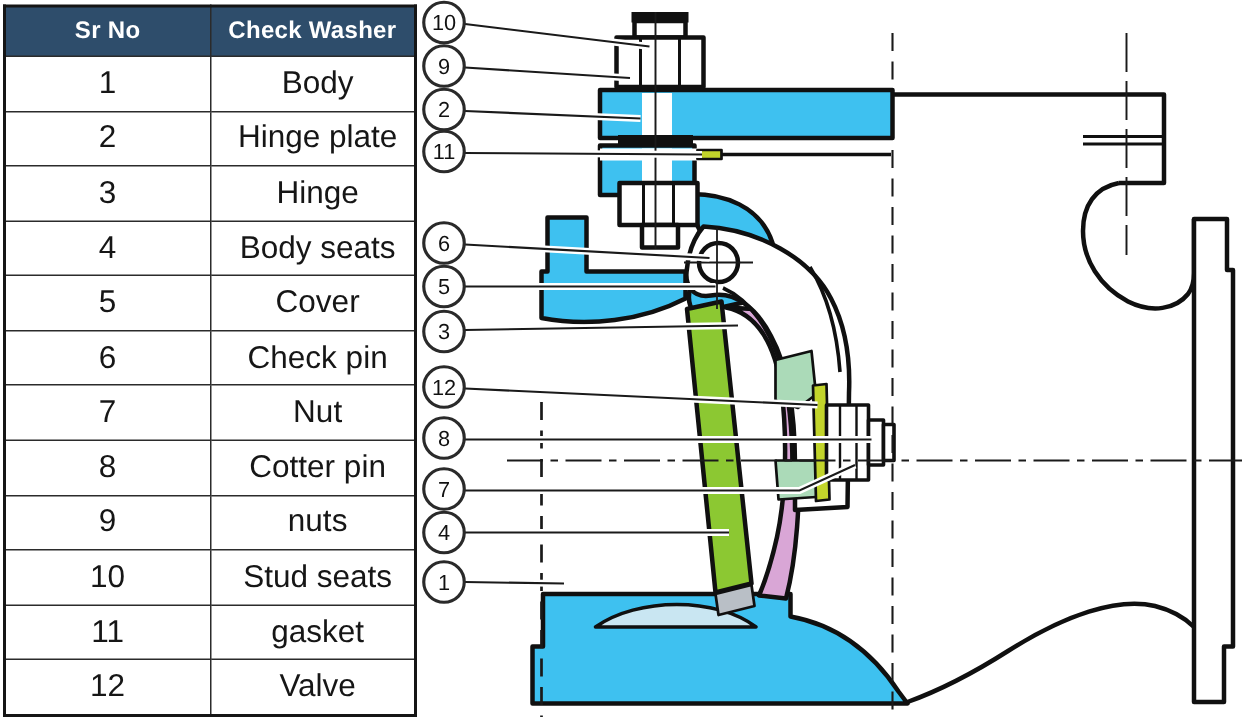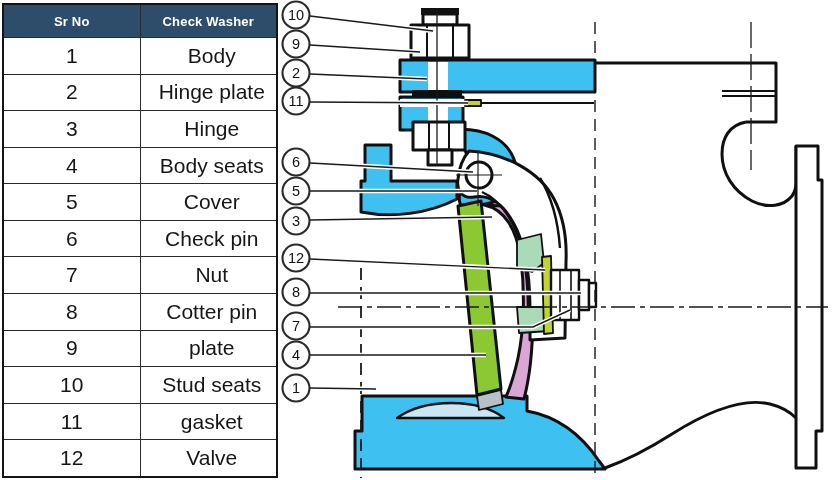--- a/index.html
+++ b/index.html
@@ -9,21 +9,21 @@
   }
   html,body{margin:0;padding:0;background:#fff;}
   .stage{position:relative;width:833px;height:480px;background:#fff;overflow:hidden;
          font-family:"Liberation Sans",sans-serif;}
   
   .parts-table{position:absolute;left:2px;top:3px;width:276px;height:475px;
     border-collapse:collapse;table-layout:fixed;background:#fff;}
   .parts-table th,.parts-table td{border:1.6px solid #2b2b2b;padding:0;}
   .parts-table{border:2.4px solid #151515;}
   .parts-table thead th{background:var(--c-header);color:#fff;font-weight:bold;
-    font-size:13px;height:32px;text-align:center;letter-spacing:.2px;}
+    font-size:16px;height:32px;text-align:center;letter-spacing:.2px;}
   .parts-table td{font-size:21px;color:#161616;height:35px;}
   .parts-table td.no{text-align:center;width:74px;}
   .parts-table td.nm{text-align:center;padding-left:7px;}
   
   svg{position:absolute;left:0;top:0;}
   .f-body{fill:var(--c-body);}   .f-seat{fill:var(--c-seat);}
   .f-disc{fill:var(--c-disc);}   .f-pale{fill:var(--c-pale);}
   .f-washer{fill:var(--c-washer);} .f-lens{fill:var(--c-lens);}
   .f-gray{fill:var(--c-gray);}   .f-white{fill:#fff;}
   .s3{stroke:var(--c-line);stroke-width:3;stroke-linejoin:round;}
@@ -75,21 +75,21 @@
         <tr>
           <td class="no">7</td>
           <td class="nm">Nut</td>
         </tr>
         <tr>
           <td class="no">8</td>
           <td class="nm">Cotter pin</td>
         </tr>
         <tr>
           <td class="no">9</td>
-          <td class="nm">plate</td>
+          <td class="nm">nuts</td>
         </tr>
         <tr>
           <td class="no">10</td>
           <td class="nm">Stud seats</td>
         </tr>
         <tr>
           <td class="no">11</td>
           <td class="nm">gasket</td>
         </tr>
         <tr>

